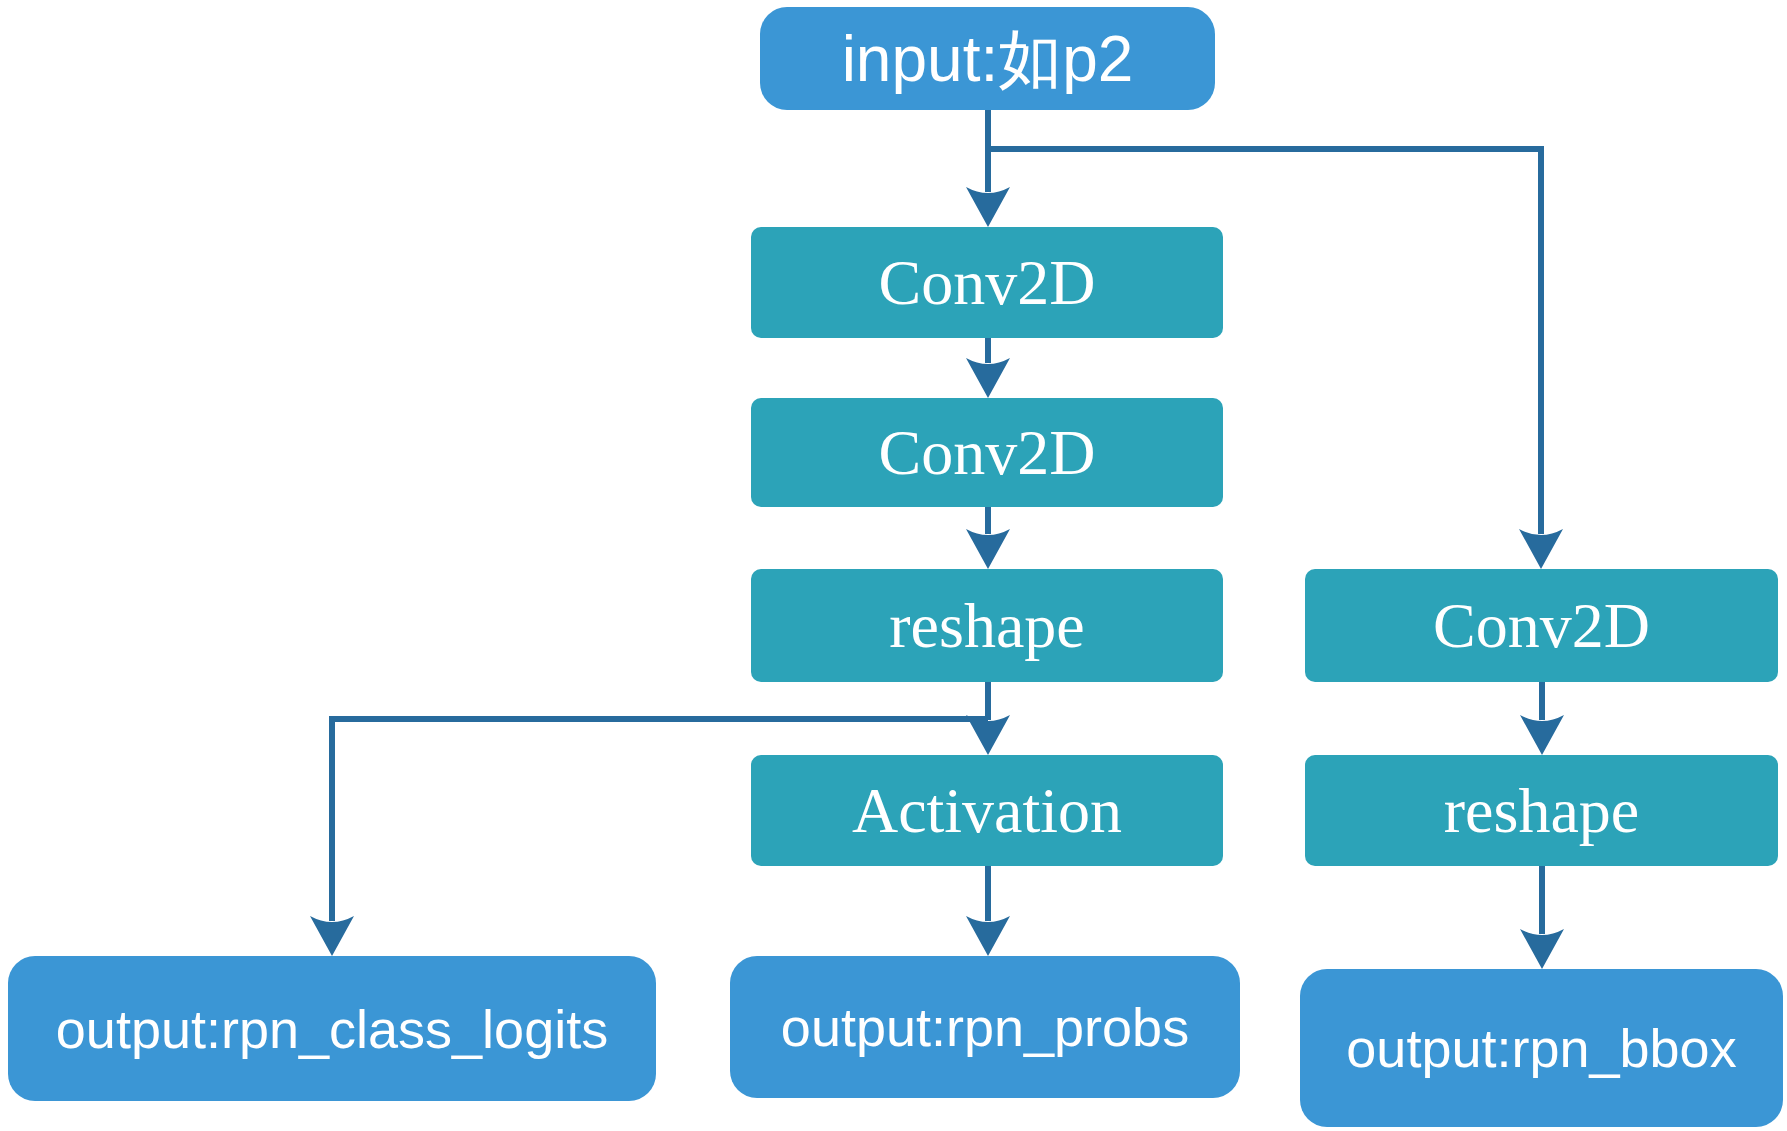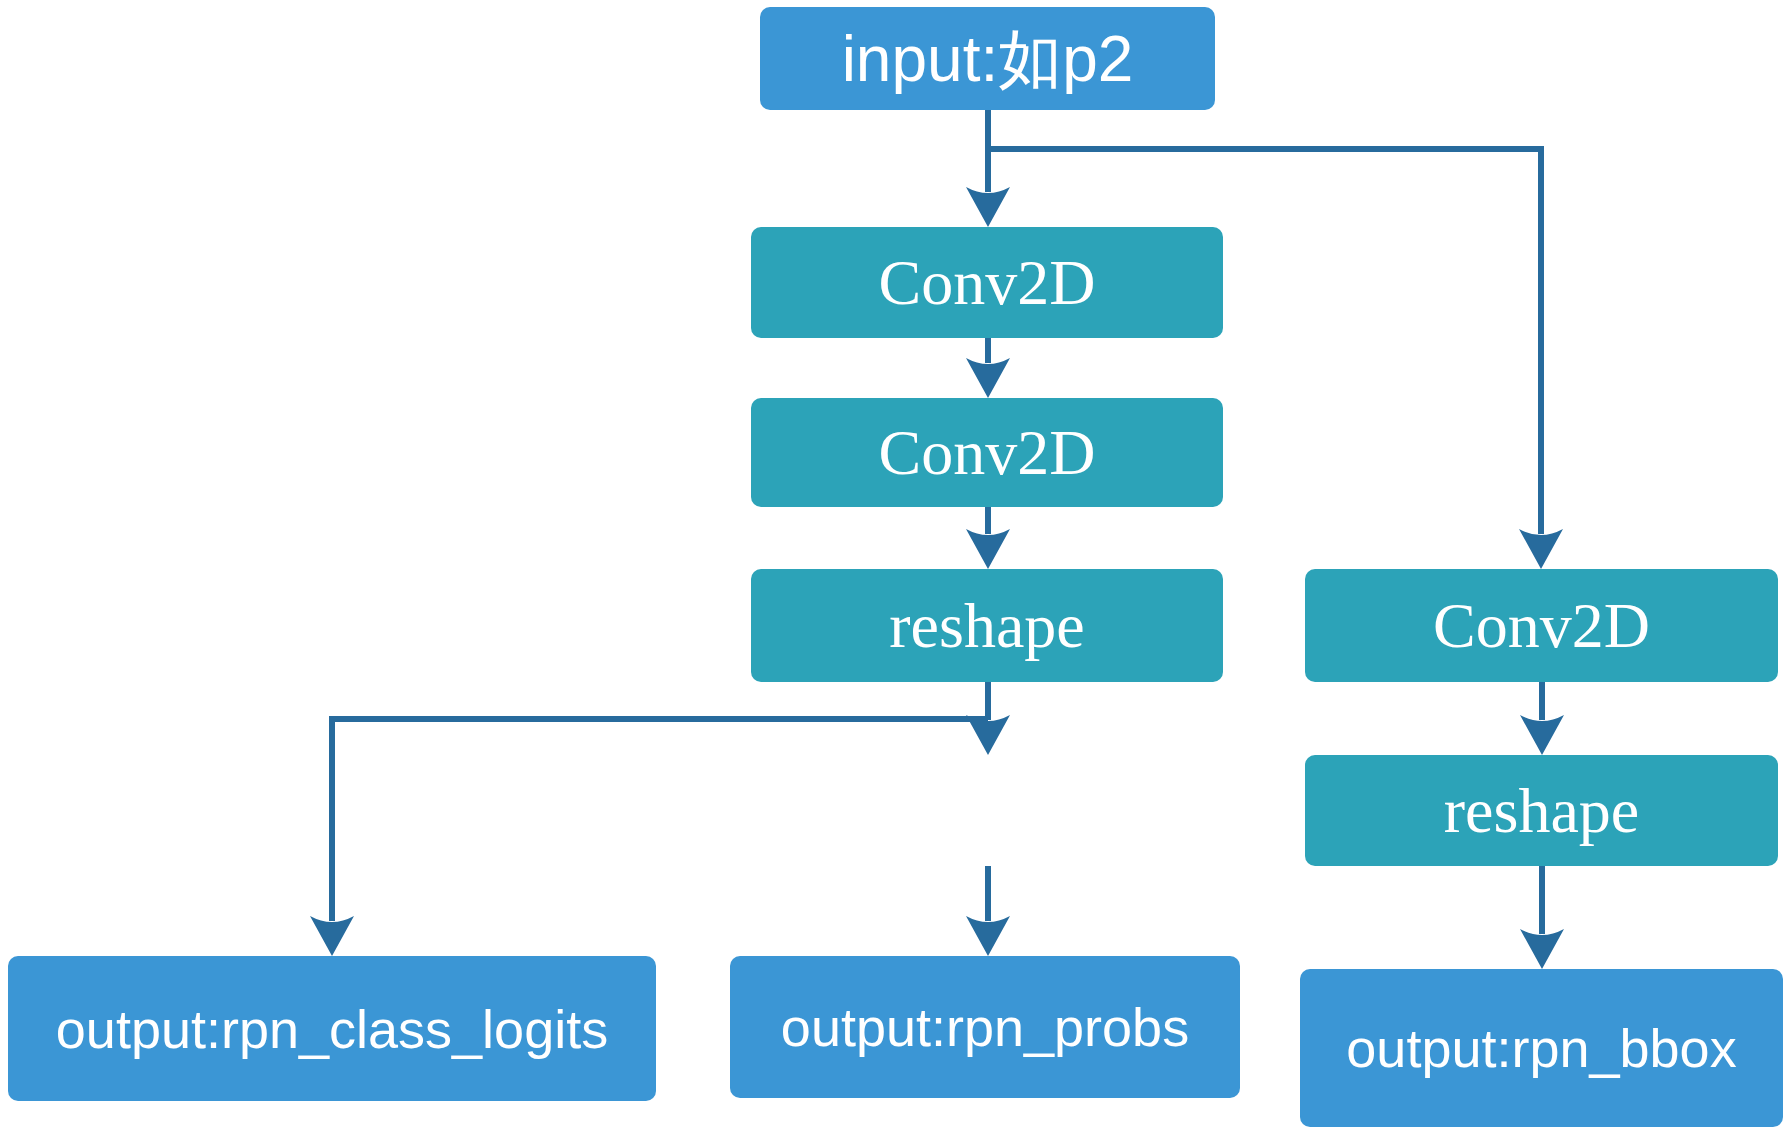--- a/index.html
+++ b/index.html
@@ -22,21 +22,21 @@
   #connectors path.arrowhead{fill:var(--connector-color);stroke:none;}
   .node{
     position:absolute;
     display:flex;align-items:center;justify-content:center;
     color:var(--text-color);
     border-radius:10px;
     text-align:center;
     line-height:1;
     white-space:nowrap;
   }
-  .node.io{background:var(--io-box-color);}
+  .node.io{background:var(--io-box-color);border-radius:27px;}
   .node.layer{background:var(--layer-box-color);font-family:Liberation Serif, serif;}
   .node.big{font-size:64px;}
   .node.small{font-size:54px;}
 </style>
 </head>
 <body>
 
 <div id="canvas">
 
   <svg id="connectors" viewBox="0 0 1787 1131" xmlns="http://www.w3.org/2000/svg">
@@ -78,20 +78,23 @@
   </div>
 
   <div class="node layer big" style="left:751px;top:398px;width:472px;height:109px;">
     <span>Conv2D</span>
   </div>
 
   <div class="node layer big" style="left:751px;top:569px;width:472px;height:113px;">
     <span>reshape</span>
   </div>
 
+  <div class="node layer big" style="left:751px;top:755px;width:472px;height:111px;">
+    <span>Activation</span>
+  </div>
 
   <div class="node layer big" style="left:1305px;top:569px;width:473px;height:113px;">
     <span>Conv2D</span>
   </div>
 
   <div class="node layer big" style="left:1305px;top:755px;width:473px;height:111px;">
     <span>reshape</span>
   </div>
 
   <div class="node io small" style="left:8px;top:956px;width:648px;height:145px;">

